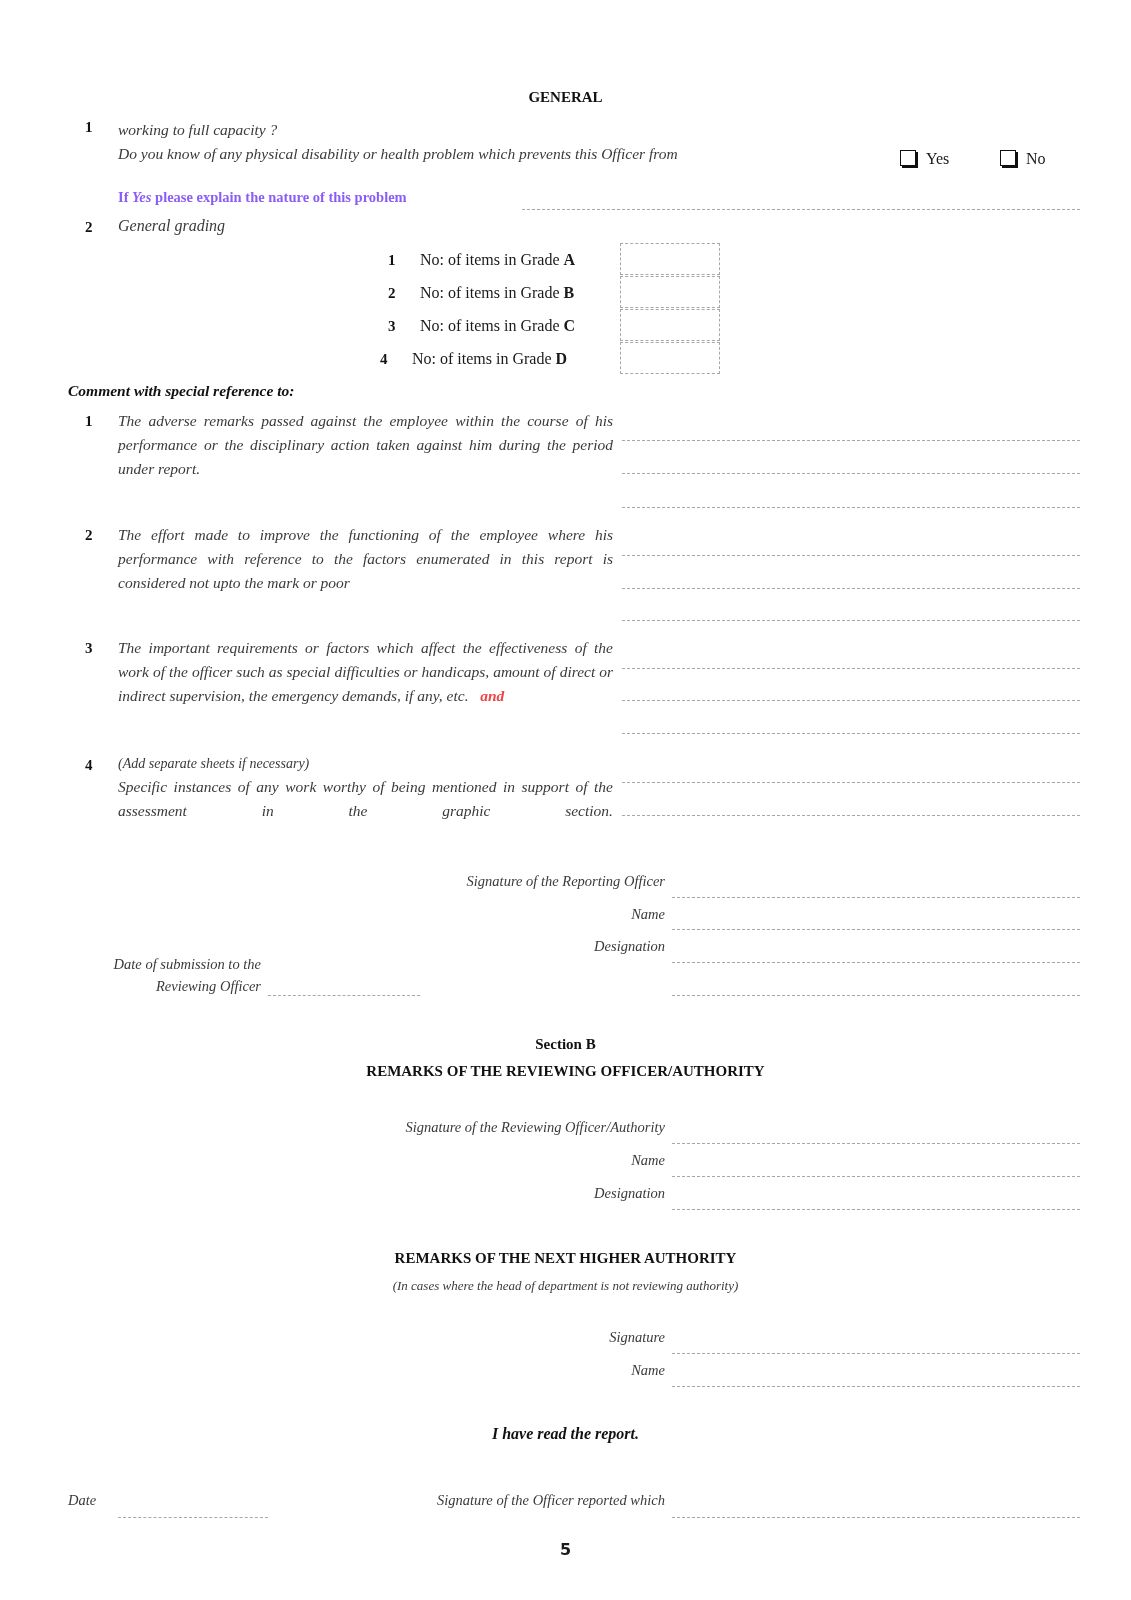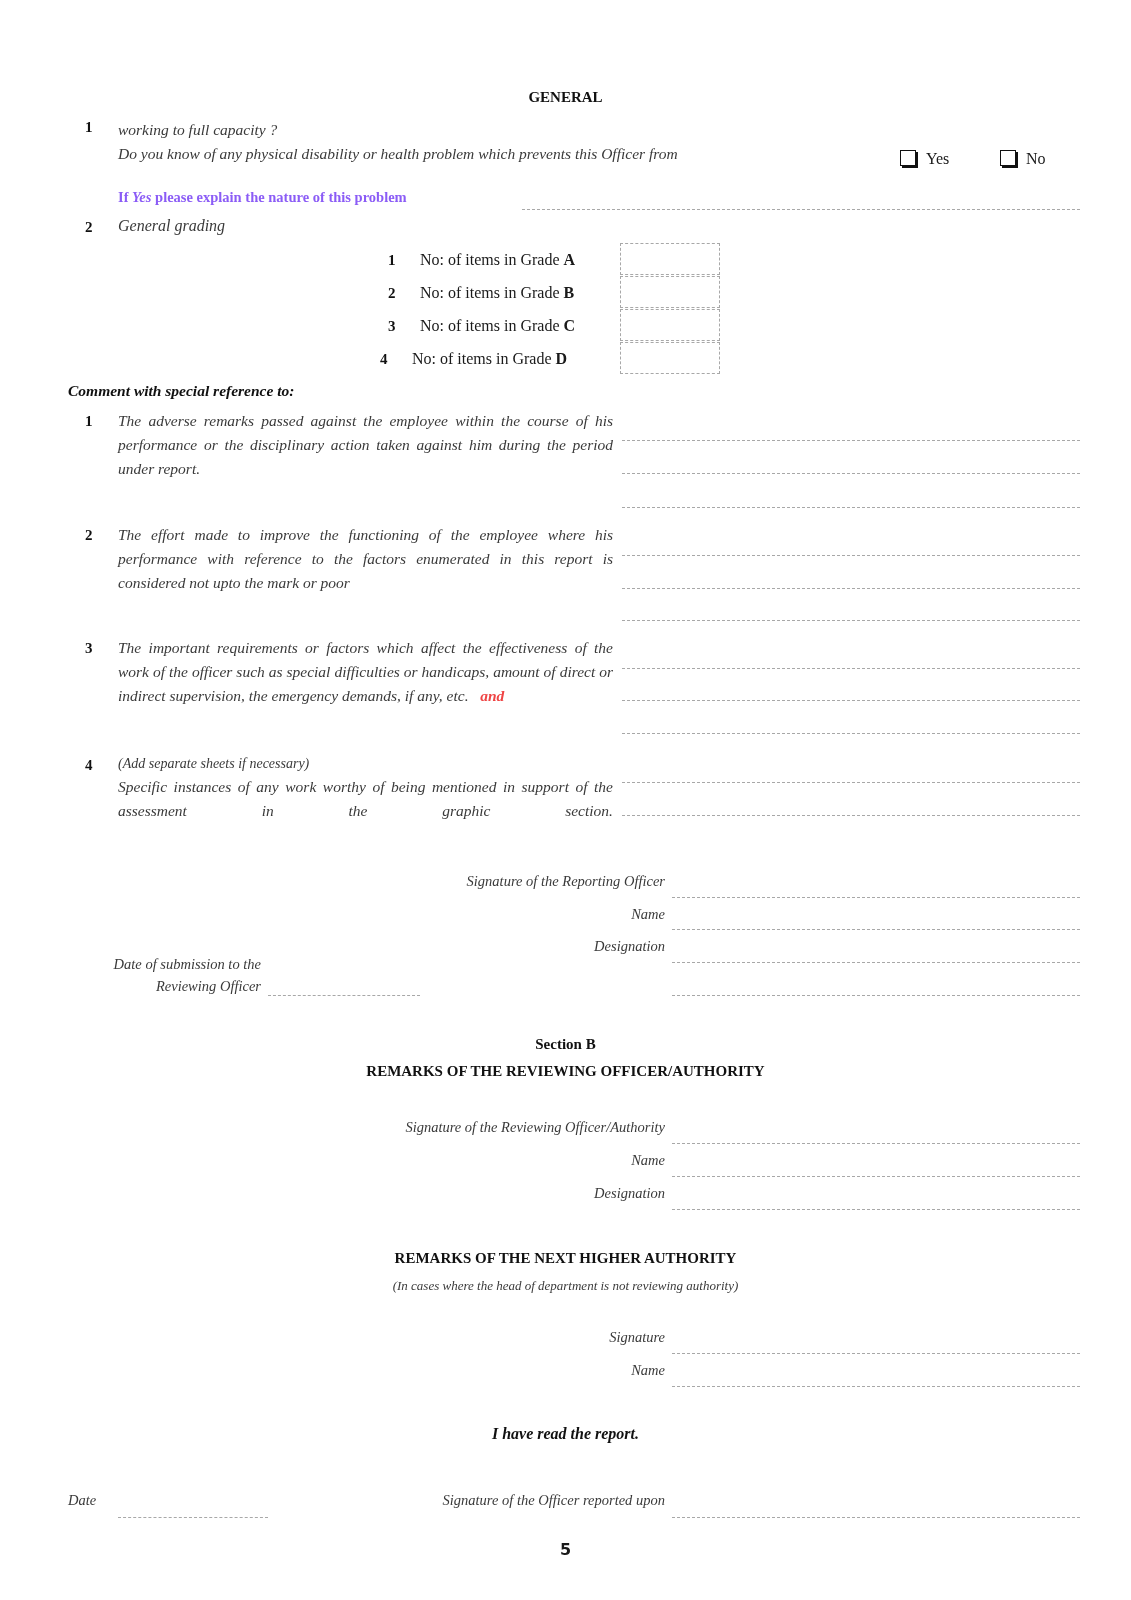--- a/index.html
+++ b/index.html
@@ -126,16 +126,16 @@
 
 <div class="abs sig-label right" style="right:466px;top:1329px;">Signature</div>
 <div class="dash" style="left:672px;width:408px;top:1353px;"></div>
 <div class="abs sig-label right" style="right:466px;top:1362px;">Name</div>
 <div class="dash" style="left:672px;width:408px;top:1386px;"></div>
 
 <div class="abs center" style="top:1425px;font-size:16px;font-weight:bold;font-style:italic;color:#111;">I have read the report.</div>
 
 <div class="abs sig-label" style="left:68px;top:1492px;">Date</div>
 <div class="dash" style="left:118px;width:150px;top:1517px;"></div>
-<div class="abs sig-label right" style="right:466px;top:1492px;">Signature of the Officer reported upon</div>
+<div class="abs sig-label right" style="right:466px;top:1492px;">Signature of the Officer reported which</div>
 <div class="dash" style="left:672px;width:408px;top:1517px;"></div>
 
 <div class="abs center" style="top:1540px;font-family:'DejaVu Sans','Liberation Sans',sans-serif;font-weight:bold;font-size:16px;">5</div>
 
 </body></html>

